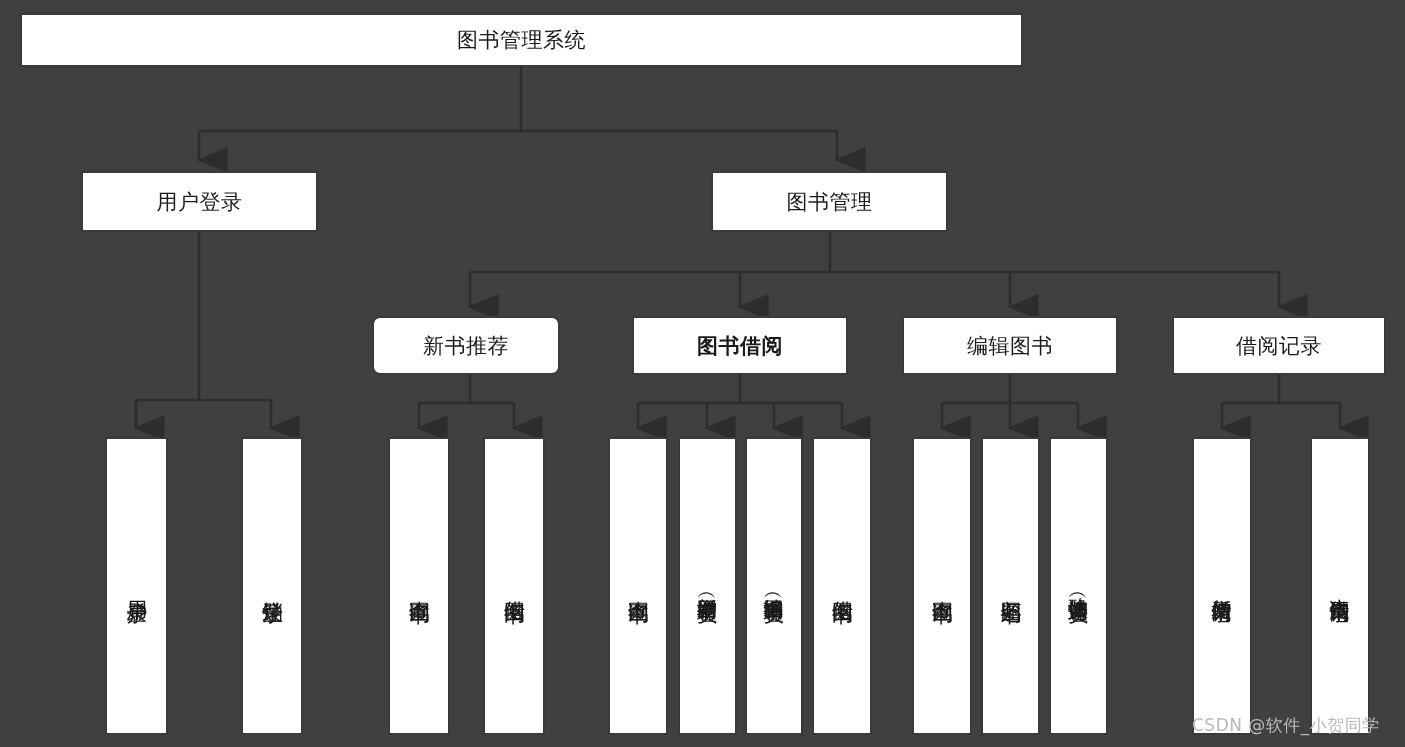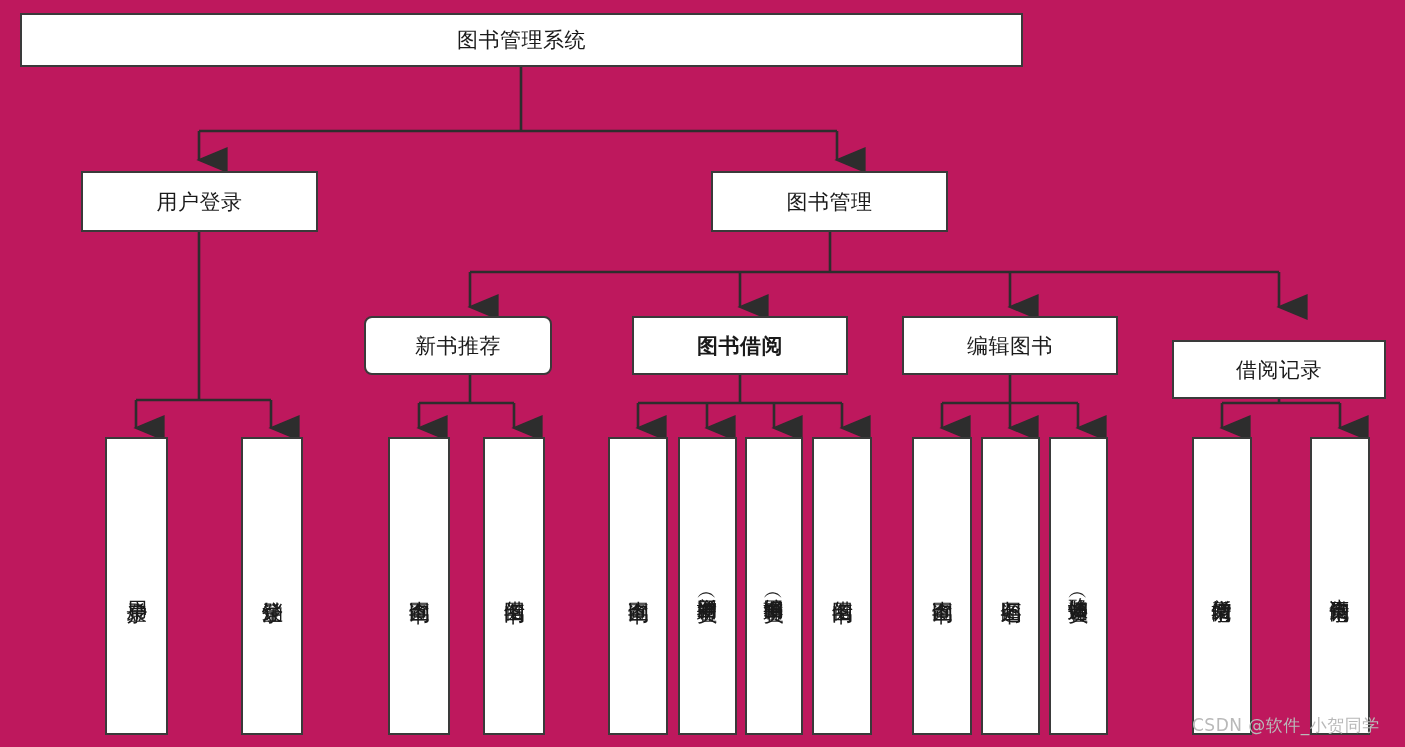--- a/index.html
+++ b/index.html
@@ -7,21 +7,21 @@
     padding: 0;
     background: #ffffff;
   }
   body {
     font-family: "DejaVu Sans", "Liberation Sans", sans-serif;
   }
   #canvas {
     position: relative;
     width: 1405px;
     height: 747px;
-    background: #be185d;
+    background: #404040;
     overflow: hidden;
   }
   #edges {
     position: absolute;
     left: 0;
     top: 0;
     width: 1405px;
     height: 747px;
   }
   .node {
@@ -114,24 +114,24 @@
       <path d="M1222,403 L1222,428" marker-end="url(#arrow)"></path>
       <path d="M1340,403 L1340,428" marker-end="url(#arrow)"></path>
     </g>
   </svg>
 
   <div class="node node-h" style="left:20px; top:13px; width:1003px; height:54px;">图书管理系统</div>
 
   <div class="node node-h" style="left:81px; top:171px; width:237px; height:61px;">用户登录</div>
   <div class="node node-h" style="left:711px; top:171px; width:237px; height:61px;text-align:center;">图书管理</div>
 
-  <div class="node node-h" style="left:364px; top:316px; width:188px; height:59px;border-radius:8px;">新书推荐</div>
+  <div class="node node-h" style="left:372px; top:316px; width:188px; height:59px;border-radius:8px;">新书推荐</div>
   <div class="node node-h" style="left:632px; top:316px; width:216px; height:59px;font-weight:bold;">图书借阅</div>
   <div class="node node-h" style="left:902px; top:316px; width:216px; height:59px;">编辑图书</div>
-  <div class="node node-h" style="left:1172px; top:316px; width:214px; height:59px;margin-top:24px;">借阅记录</div>
+  <div class="node node-h" style="left:1172px; top:316px; width:214px; height:59px;">借阅记录</div>
 
   <div class="node node-v" style="left:105px; top:437px; width:63px; height:298px;">用户登录</div>
   <div class="node node-v" style="left:241px; top:437px; width:62px; height:298px;">注销登录</div>
 
   <div class="node node-v" style="left:388px; top:437px; width:62px; height:298px;">查询图书</div>
   <div class="node node-v" style="left:483px; top:437px; width:62px; height:298px;">借阅图书</div>
 
   <div class="node node-v" style="left:608px; top:437px; width:60px; height:298px;">查询图书</div>
   <div class="node node-v tall" style="left:678px; top:437px; width:59px; height:298px;">新增图书（管理员）</div>
   <div class="node node-v tall" style="left:745px; top:437px; width:58px; height:298px;">编辑图书（管理员）</div>

